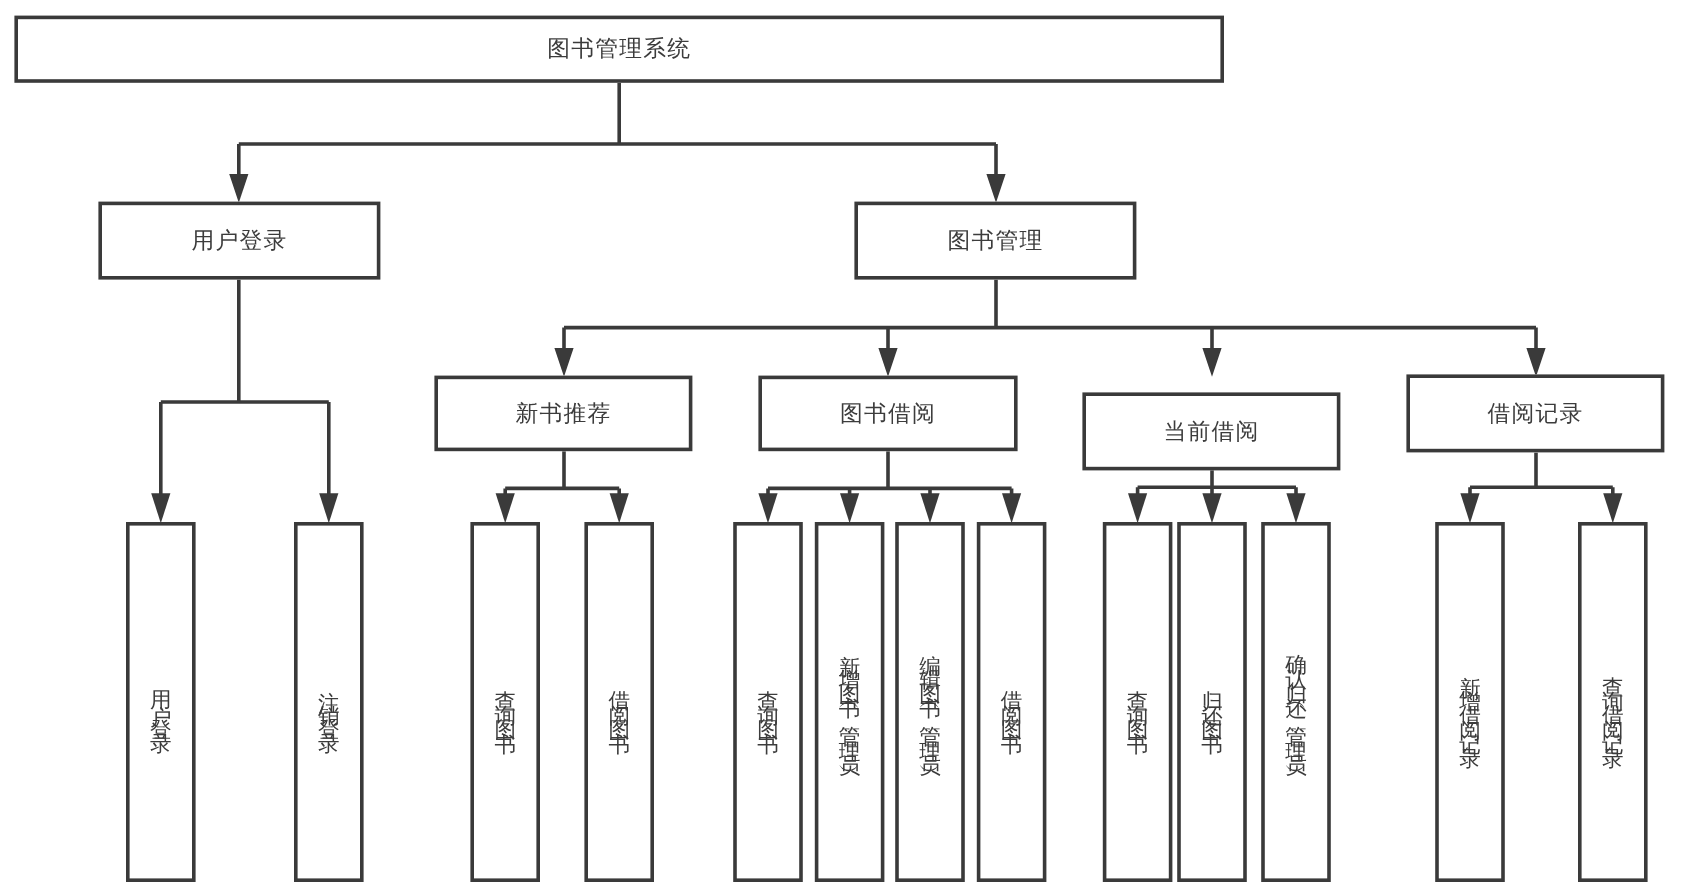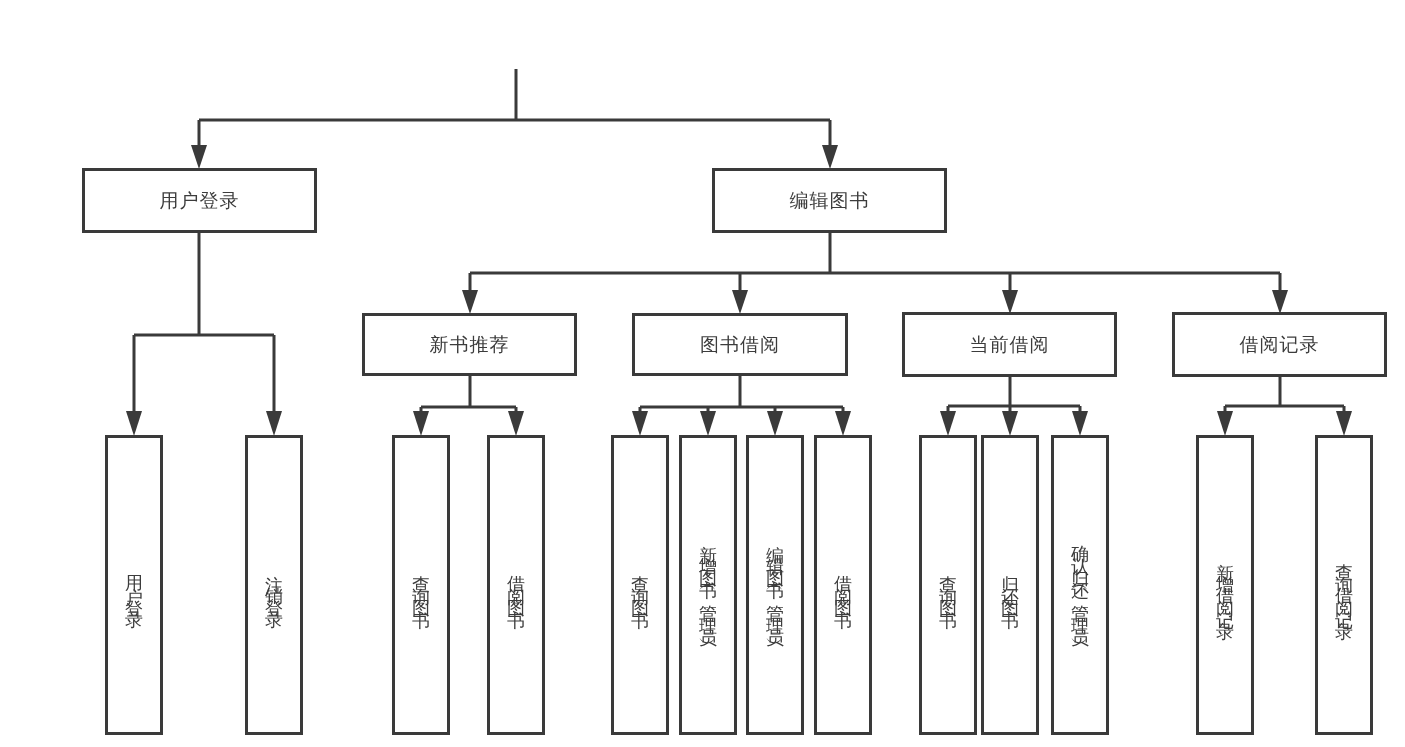--- a/index.html
+++ b/index.html
@@ -56,27 +56,28 @@
       <polygon class="arrow" points="767,411 783,411 775,436"></polygon>
       <polygon class="arrow" points="835,411 851,411 843,436"></polygon>
       <polygon class="arrow" points="940,411 956,411 948,436"></polygon>
       <polygon class="arrow" points="1002,411 1018,411 1010,436"></polygon>
       <polygon class="arrow" points="1072,411 1088,411 1080,436"></polygon>
       <polygon class="arrow" points="1217,411 1233,411 1225,436"></polygon>
       <polygon class="arrow" points="1336,411 1352,411 1344,436"></polygon>
     </g>
   </svg>
 
+  <div class="box h" style="left:12px;top:13px;width:1008px;height:56px">图书管理系统</div>
 
   <div class="box h" style="left:82px;top:168px;width:235px;height:65px">用户登录</div>
-  <div class="box h" style="left:712px;top:168px;width:235px;height:65px">编辑图书</div>
+  <div class="box h" style="left:712px;top:168px;width:235px;height:65px">图书管理</div>
 
   <div class="box h" style="left:632px;top:313px;width:216px;height:63px">图书借阅</div>
   <div class="box h" style="left:362px;top:313px;width:215px;height:63px">新书推荐</div>
-  <div class="box h" style="left:902px;top:312px;width:215px;height:65px">当前借阅</div>
+  <div class="box h" style="left:902px;top:327px;width:215px;height:65px">当前借阅</div>
   <div class="box h" style="left:1172px;top:312px;width:215px;height:65px">借阅记录</div>
 
   <div class="box v" style="left:105px;top:435px;width:58px;height:300px">用户登录</div>
   <div class="box v" style="left:245px;top:435px;width:58px;height:300px">注销登录</div>
 
   <div class="box v" style="left:392px;top:435px;width:58px;height:300px">查询图书</div>
   <div class="box v" style="left:487px;top:435px;width:58px;height:300px">借阅图书</div>
 
   <div class="box v" style="left:611px;top:435px;width:58px;height:300px">查询图书</div>
   <div class="box v" style="left:679px;top:435px;width:58px;height:300px">新增图书（管理员）</div>

